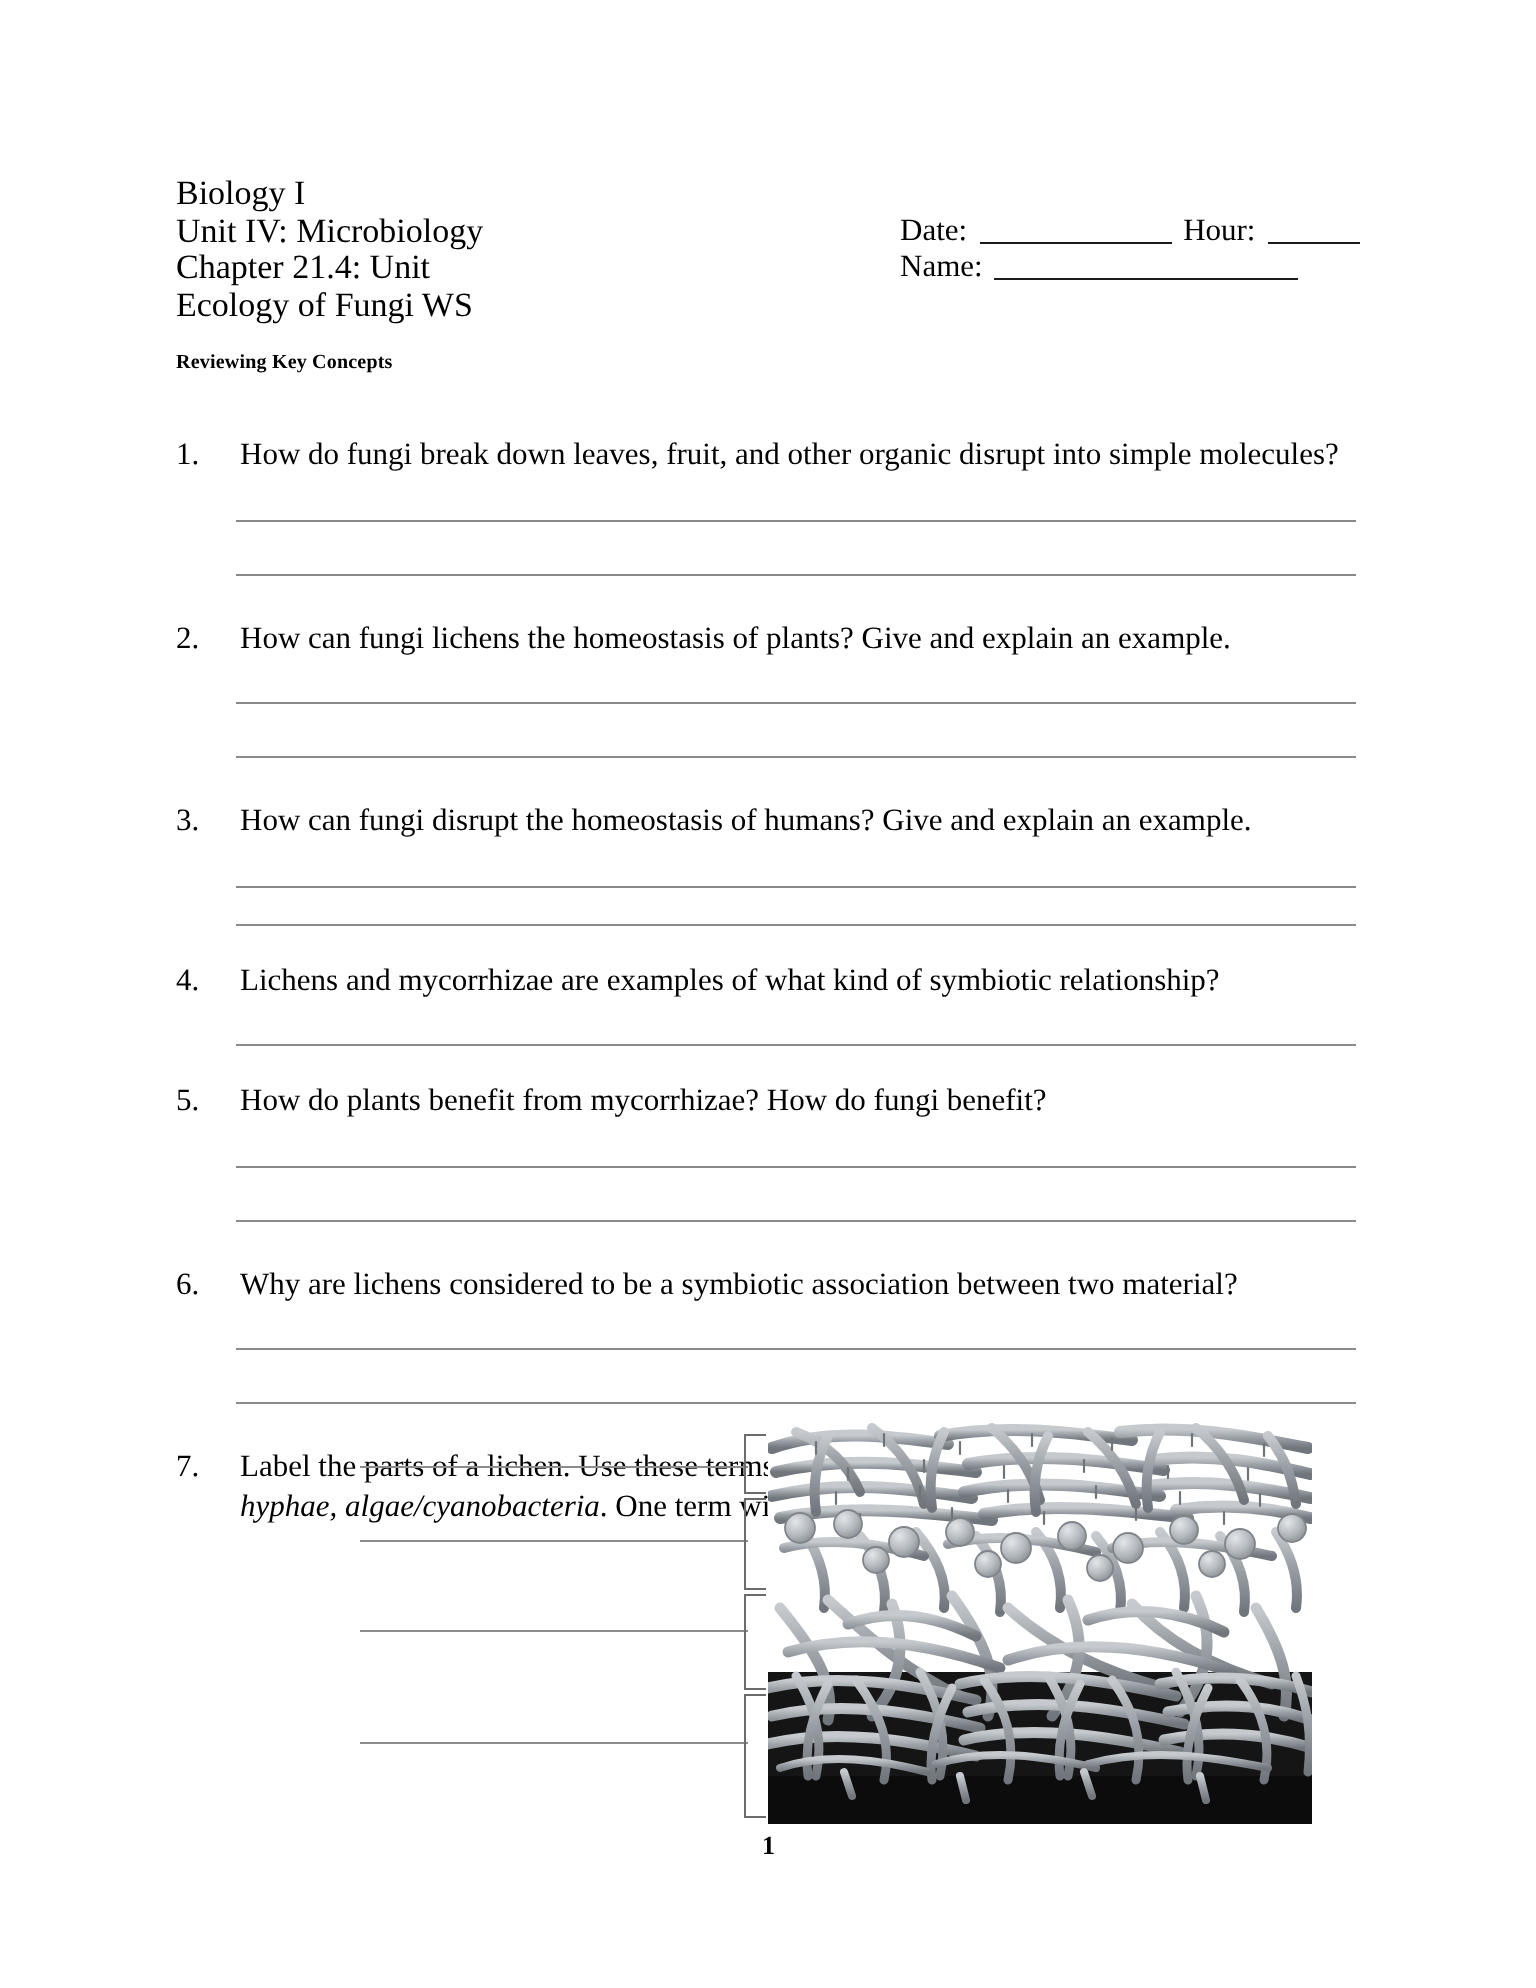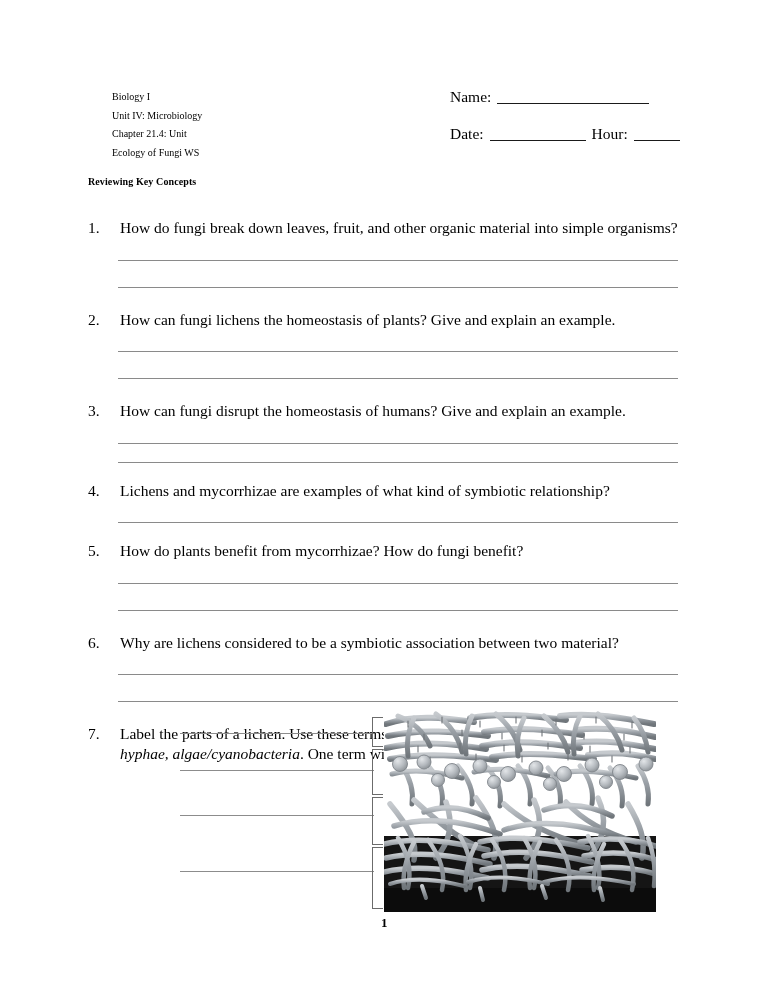--- a/index.html
+++ b/index.html
@@ -27,23 +27,22 @@
   .header {
     position: absolute;
     left: 88px;
     top: 88px;
     width: 600px;
     height: 72px;
   }
   .hdr-left {
     position: absolute;
     left: 0; top: 0;
-    font-size: 10px;
+    font-size: 17px;
     line-height: 18.6px;
-    margin-left: 24px;
   }
   .hdr-left div { white-space: nowrap; }
 
   .hdr-right {
     position: absolute;
     left: 362px;
     top: 0;
     font-size: 15.5px;
     line-height: 18.6px;
   }
@@ -165,37 +164,37 @@
 
   <div class="header">
     <div class="hdr-left">
       <div>Biology I</div>
       <div>Unit IV: Microbiology</div>
       <div>Chapter 21.4: Unit</div>
       <div>Ecology of Fungi WS</div>
     </div>
 
     <div class="hdr-right">
+      <span class="hdr-row second">
+        <span>Date:</span><span class="gap-sm"></span><span class="fill fill-date"></span><span class="gap-sm"></span><span>Hour:</span><span class="gap-sm"></span><span class="fill fill-hour"></span>
+      </span>
       <span class="hdr-row">
         <span>Name:</span><span class="gap-sm"></span><span class="fill fill-name"></span>
       </span>
-      <span class="hdr-row second">
-        <span>Date:</span><span class="gap-sm"></span><span class="fill fill-date"></span><span class="gap-sm"></span><span>Hour:</span><span class="gap-sm"></span><span class="fill fill-hour"></span>
-      </span>
     </div>
   </div>
 
   <div class="section-heading">Reviewing Key Concepts</div>
 
   <div class="qlist">
 
     <div class="question">
       <div class="q-row">
         <div class="q-num">1.</div>
-        <div class="q-text">How do fungi break down leaves, fruit, and other organic material into simple organisms?</div>
+        <div class="q-text">How do fungi break down leaves, fruit, and other organic disrupt into simple molecules?</div>
       </div>
       <div class="sp-22"></div>
       <div class="ans-lines">
         <div class="ans-line"></div>
         <div class="sp-26"></div>
         <div class="ans-line"></div>
       </div>
     </div>
 
     <div class="sp-22"></div>

